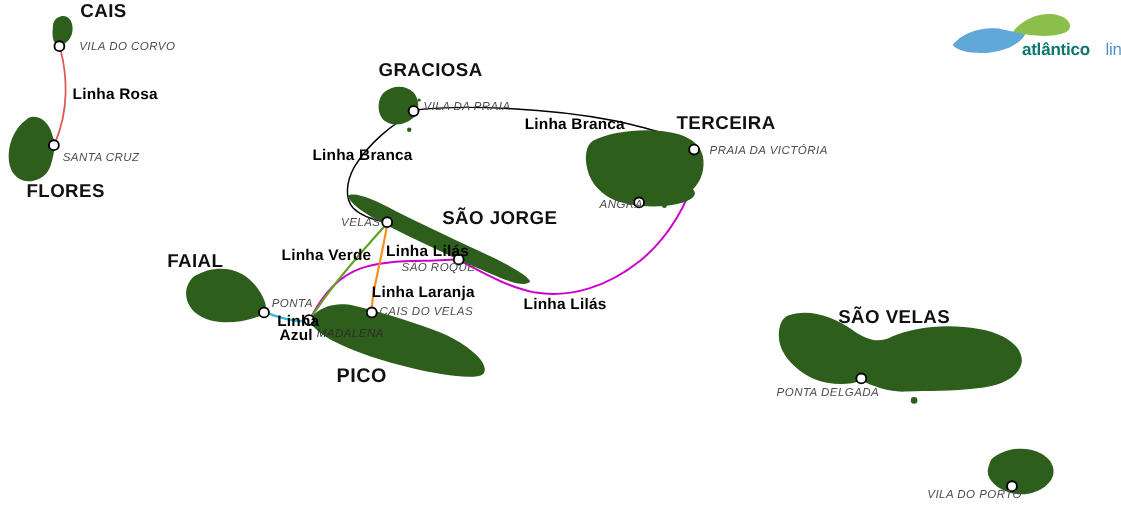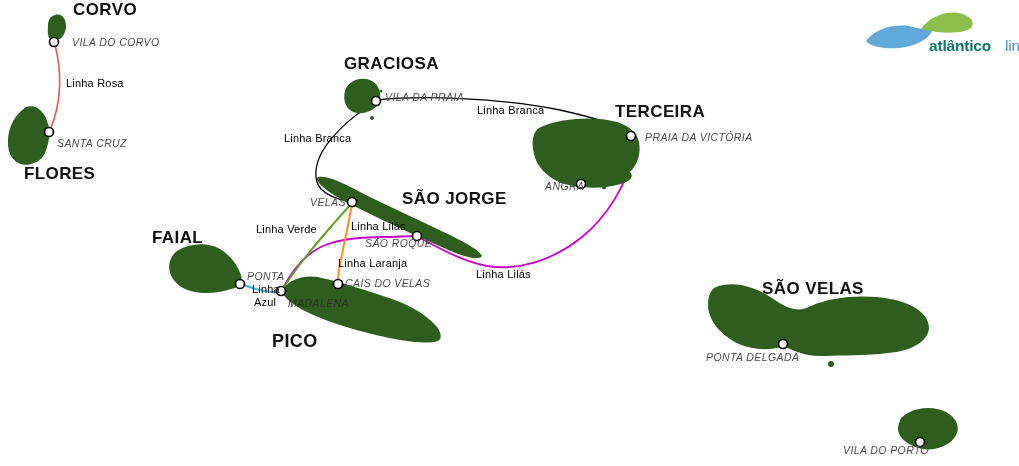--- a/index.html
+++ b/index.html
@@ -11,21 +11,21 @@
   .lbl{position:absolute;white-space:nowrap;line-height:1;}
   .island-name{
     font-size:17px;font-weight:900;color:#111;letter-spacing:.4px;
   }
   .island-name.big{font-size:18px;}
   .port-name{
     font-size:10.5px;color:#4d4d4d;letter-spacing:.4px;font-weight:400;font-style:italic;
   }
   .port-name.on-island{color:#2e2e28;}
   .route-name{
-    font-size:11px;color:#000;font-weight:400;letter-spacing:.2px;
+    font-size:14px;color:#000;font-weight:700;letter-spacing:.2px;
   }
   .logo-text{
     position:absolute;left:929px;top:37px;font-size:15.5px;letter-spacing:-0.2px;
   }
   .logo-text .brand{font-weight:700;color:#0f766e;}
   .logo-text .suffix{font-weight:400;color:#4C94C6;margin-left:14px;}
 </style>
 </head>
 <body>
 
@@ -73,27 +73,27 @@
       <circle cx="783" cy="344" r="4.5"></circle>
       <circle cx="920" cy="442" r="4.5"></circle>
     </g>
 
     <g stroke="none">
       <path d="M 866,41 C 874,30 892,24 908,26 C 918,28 926,31 933,28 C 931,38 917,46 899,48 C 884,49 871,47 866,41 Z" fill="#5FA8D8"></path>
       <path d="M 921,29 C 929,17 946,11 958,13 C 970,15 976,22 971,28 C 963,34 941,34 921,29 Z" fill="#8CBE4B"></path>
     </g>
   </svg>
 
-  <div class="lbl island-name" style="left:73px;top:1px">CORVO</div>
+  <div class="lbl island-name" style="left:73px;top:1px">CAIS</div>
   <div class="lbl island-name" style="left:24px;top:165px">FLORES</div>
   <div class="lbl island-name" style="left:344px;top:55px">GRACIOSA</div>
   <div class="lbl island-name" style="left:615px;top:103px">TERCEIRA</div>
   <div class="lbl island-name" style="left:402px;top:190px">SÃO JORGE</div>
   <div class="lbl island-name" style="left:152px;top:229px">FAIAL</div>
-  <div class="lbl island-name big" style="left:272px;top:332px">PICO</div>
+  <div class="lbl island-name big" style="left:306px;top:332px">PICO</div>
   <div class="lbl island-name" style="left:762px;top:280px">SÃO VELAS</div>
 
   <div class="lbl port-name" style="left:72px;top:37px">VILA DO CORVO</div>
   <div class="lbl port-name" style="left:57px;top:138px">SANTA CRUZ</div>
   <div class="lbl port-name" style="left:385px;top:92px">VILA DA PRAIA</div>
   <div class="lbl port-name" style="left:645px;top:132px">PRAIA DA VICTÓRIA</div>
   <div class="lbl port-name" style="left:545px;top:181px">ANGRA</div>
   <div class="lbl port-name" style="left:310px;top:197px">VELAS</div>
   <div class="lbl port-name" style="left:365px;top:238px">SÃO ROQUE</div>
   <div class="lbl port-name" style="left:247px;top:271px">PONTA</div>

